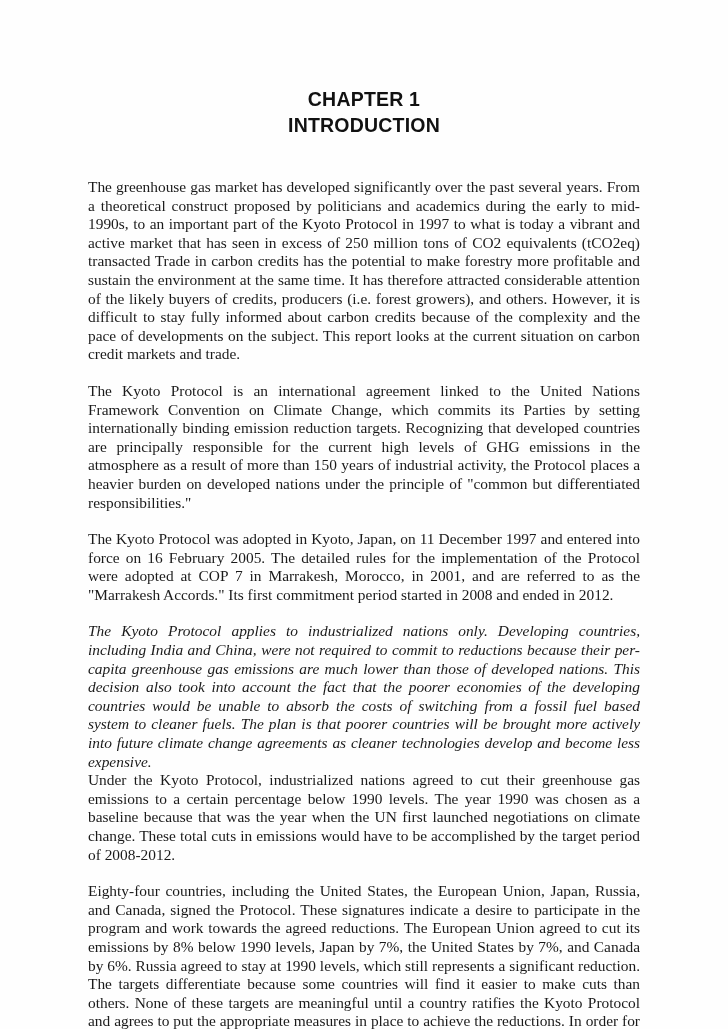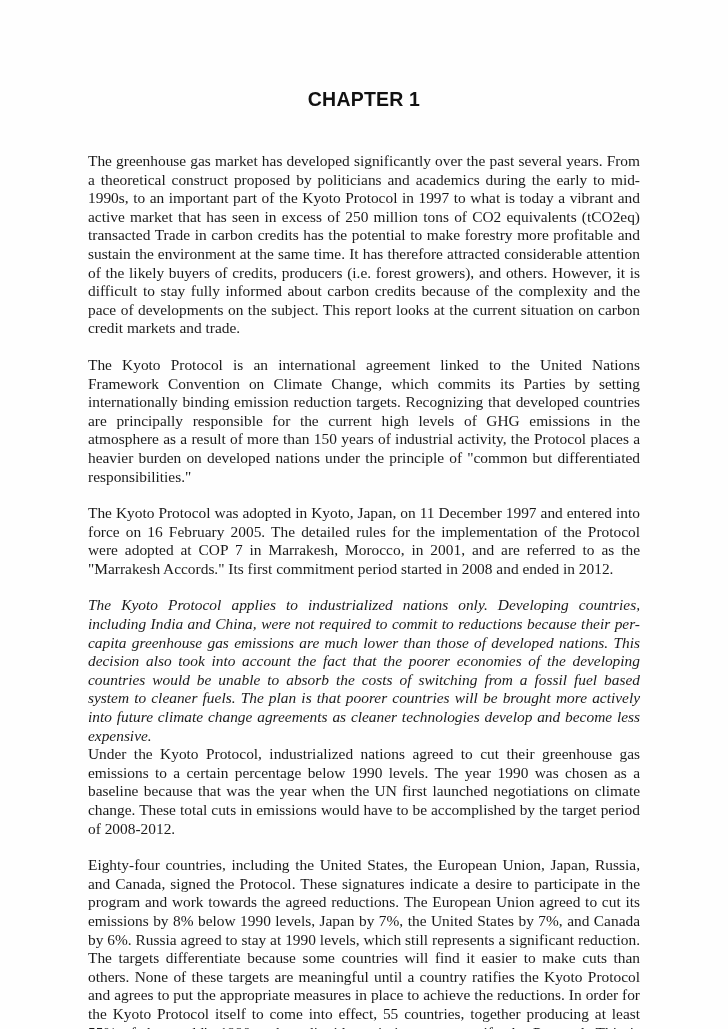--- a/index.html
+++ b/index.html
@@ -68,20 +68,21 @@
   }
 </style>
 </head>
 <body>
 
 <div class="page">
   <div class="content">
 
     <h1 class="chapter-heading">
       <span class="heading-line">CHAPTER 1</span>
+      <span class="heading-line">INTRODUCTION</span>
     </h1>
 
     <div class="body-block first-para">
       <p class="para">The greenhouse gas market has developed significantly over the past several years. From a theoretical construct proposed by politicians and academics during the early to mid-1990s, to an important part of the Kyoto Protocol in 1997 to what is today a vibrant and active market that has seen in excess of 250 million tons of CO2 equivalents (tCO2eq) transacted Trade in carbon credits has the potential to make forestry more profitable and sustain the environment at the same time. It has therefore attracted considerable attention of the likely buyers of credits, producers (i.e. forest growers), and others. However, it is difficult to stay fully informed about carbon credits because of the complexity and the pace of developments on the subject. This report looks at the current situation on carbon credit markets and trade.</p>
       <p class="para">The Kyoto Protocol is an international agreement linked to the United Nations Framework Convention on Climate Change, which commits its Parties by setting internationally binding emission reduction targets. Recognizing that developed countries are principally responsible for the current high levels of GHG emissions in the atmosphere as a result of more than 150 years of industrial activity, the Protocol places a heavier burden on developed nations under the principle of "common but differentiated responsibilities."</p>
       <p class="para">The Kyoto Protocol was adopted in Kyoto, Japan, on 11 December 1997 and entered into force on 16 February 2005. The detailed rules for the implementation of the Protocol were adopted at COP 7 in Marrakesh, Morocco, in 2001, and are referred to as the "Marrakesh Accords." Its first commitment period started in 2008 and ended in 2012.</p>
       <p class="para no-gap-after">The Kyoto Protocol applies to industrialized nations only. Developing countries, including India and China, were not required to commit to reductions because their per-capita greenhouse gas emissions are much lower than those of developed nations. This decision also took into account the fact that the poorer economies of the developing countries would be unable to absorb the costs of switching from a fossil fuel based system to cleaner fuels. The plan is that poorer countries will be brought more actively into future climate change agreements as cleaner technologies develop and become less expensive.</p>
       <p class="para">Under the Kyoto Protocol, industrialized nations agreed to cut their greenhouse gas emissions to a certain percentage below 1990 levels. The year 1990 was chosen as a baseline because that was the year when the UN first launched negotiations on climate change. These total cuts in emissions would have to be accomplished by the target period of 2008-2012.</p>
       <p class="para">Eighty-four countries, including the United States, the European Union, Japan, Russia, and Canada, signed the Protocol. These signatures indicate a desire to participate in the program and work towards the agreed reductions. The European Union agreed to cut its emissions by 8% below 1990 levels, Japan by 7%, the United States by 7%, and Canada by 6%. Russia agreed to stay at 1990 levels, which still represents a significant reduction. The targets differentiate because some countries will find it easier to make cuts than others. None of these targets are meaningful until a country ratifies the Kyoto Protocol and agrees to put the appropriate measures in place to achieve the reductions. In order for the Kyoto Protocol itself to come into effect, 55 countries, together producing at least 55% of the world's 1990 carbon dioxide emissions, must ratify the Protocol. This is known as the 55/55 target. The Kyoto</p>
     </div>

